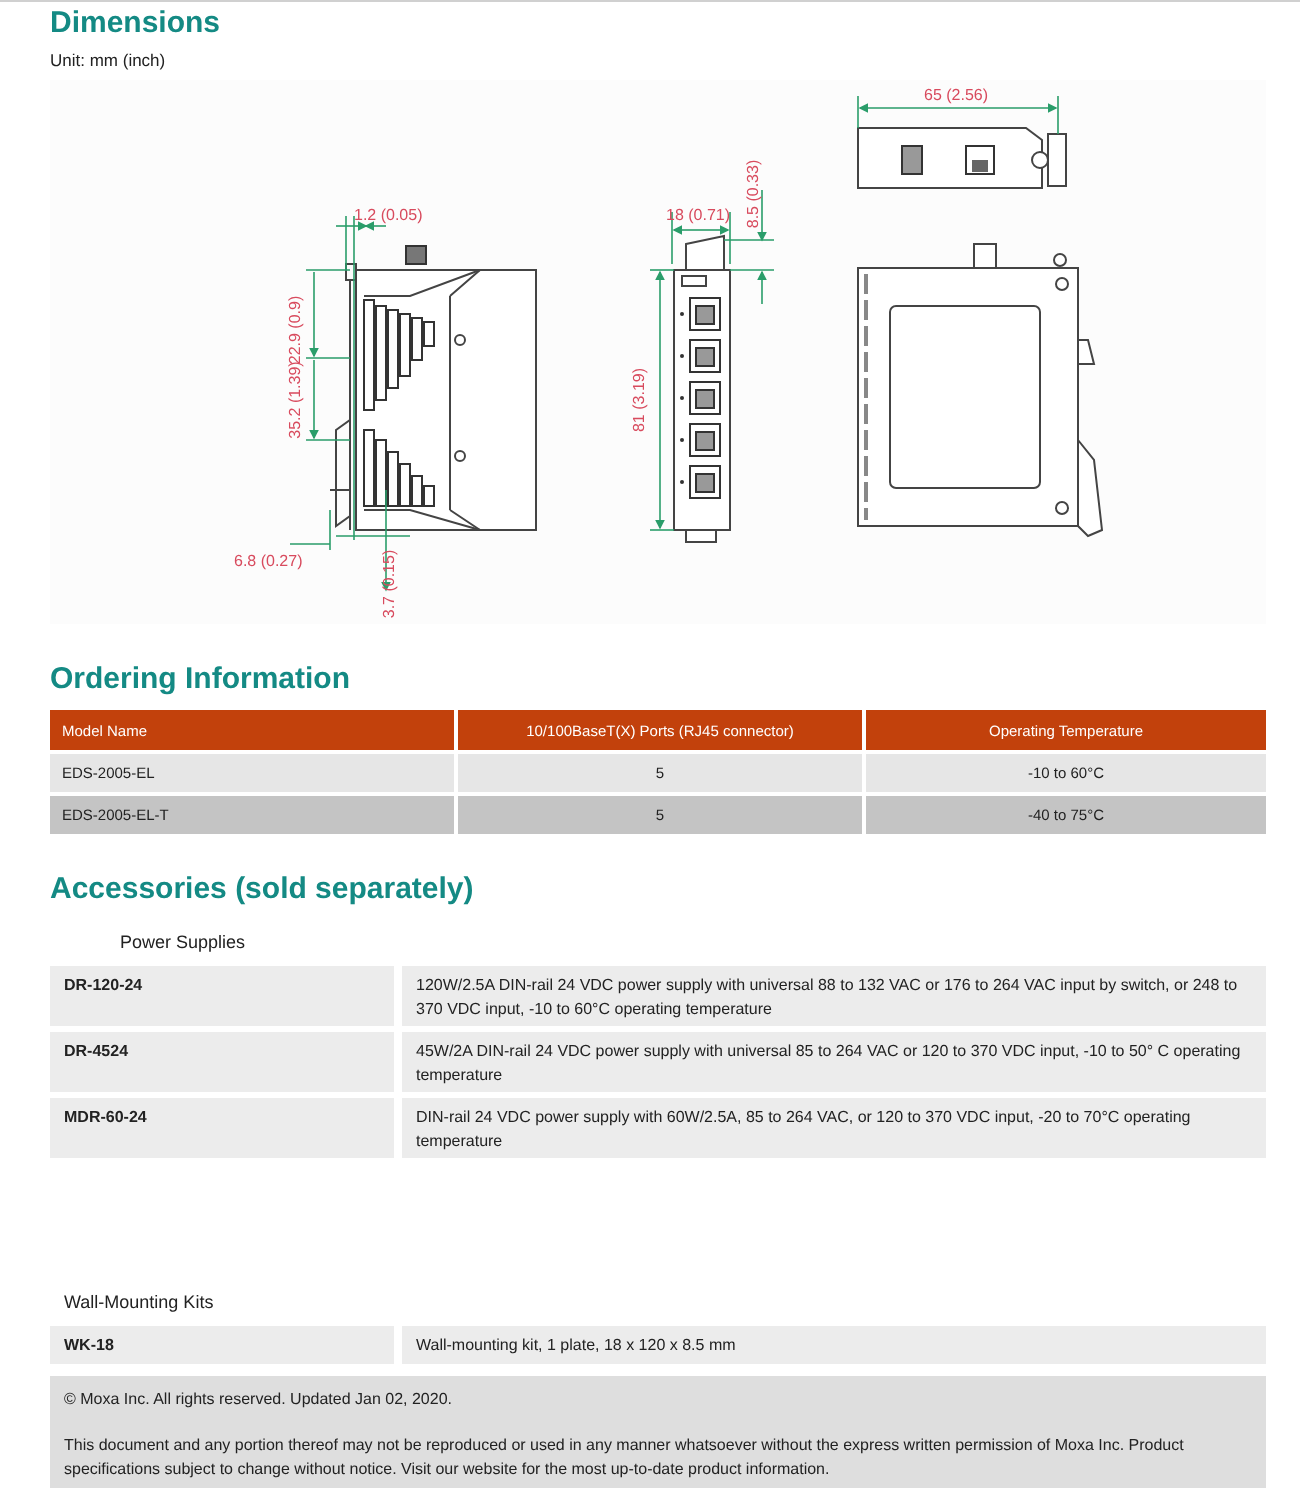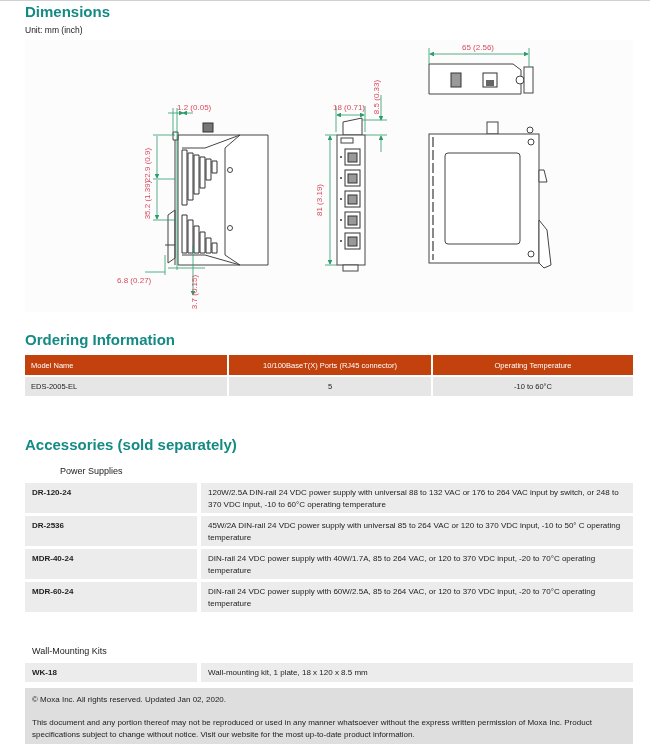--- a/index.html
+++ b/index.html
@@ -172,39 +172,40 @@
       <th style="width:190px;">10/100BaseT(X) Ports (RJ45 connector)</th>
       <th>Operating Temperature</th>
     </tr>
   </thead>
   <tbody>
     <tr class="r0">
       <td>EDS-2005-EL</td>
       <td>5</td>
       <td>-10 to 60°C</td>
     </tr>
+    <tr class="r1">
+      <td>EDS-2005-EL-T</td>
+      <td>5</td>
+      <td>-40 to 75°C</td>
+    </tr>
   </tbody>
 </table>
 
 <div class="h1" style="top:436px;">Accessories (sold separately)</div>
 
 <div class="subhead" style="top:466px;padding-left:28px;">Power Supplies</div>
 <table class="acc" style="top:483px;">
   <tbody>
       <tr>
     <td class="model">DR-120-24</td>
     <td>120W/2.5A DIN-rail 24 VDC power supply with universal 88 to 132 VAC or 176 to 264 VAC input by switch, or 248 to 370 VDC input, -10 to 60°C operating temperature</td>
   </tr>
   <tr>
-    <td class="model">DR-2536</td>
+    <td class="model">DR-4524</td>
     <td>45W/2A DIN-rail 24 VDC power supply with universal 85 to 264 VAC or 120 to 370 VDC input, -10 to 50° C operating temperature</td>
-  </tr>
-  <tr>
-    <td class="model">MDR-40-24</td>
-    <td>DIN-rail 24 VDC power supply with 40W/1.7A, 85 to 264 VAC, or 120 to 370 VDC input, -20 to 70°C operating temperature</td>
   </tr>
   <tr>
     <td class="model">MDR-60-24</td>
     <td>DIN-rail 24 VDC power supply with 60W/2.5A, 85 to 264 VAC, or 120 to 370 VDC input, -20 to 70°C operating temperature</td>
   </tr>
 </tbody>
   </table>
 
 <div class="subhead" style="top:646px;">Wall-Mounting Kits</div>
 <table class="acc" style="top:663px;">

